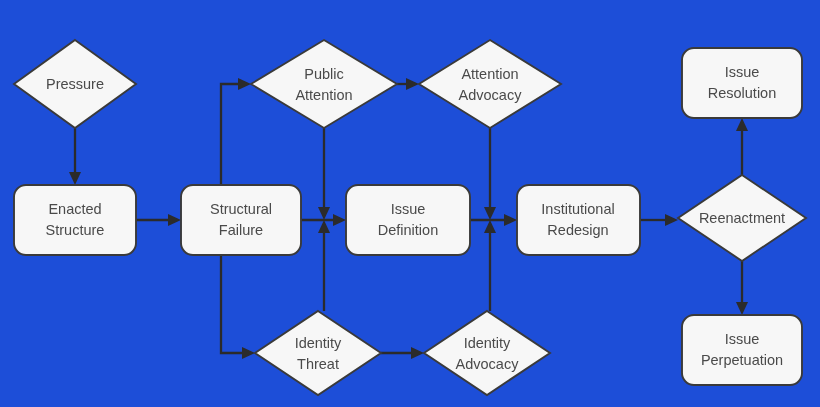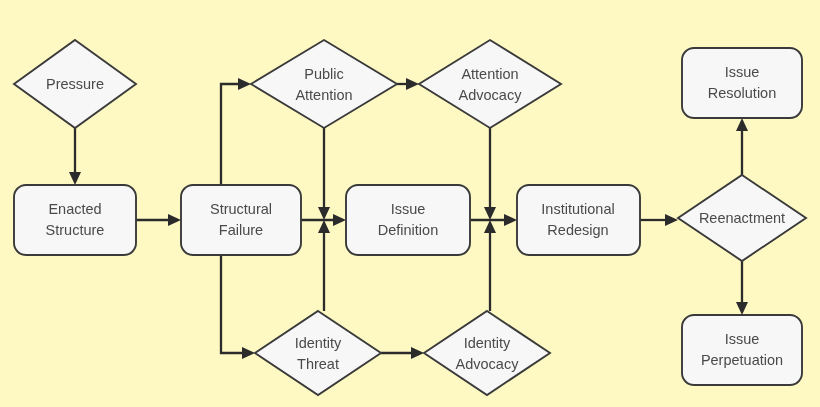--- a/index.html
+++ b/index.html
@@ -4,21 +4,21 @@
 <style>
   html, body {
     margin: 0;
     padding: 0;
     background: #f7f7f7;
   }
   #canvas {
     position: relative;
     width: 820px;
     height: 407px;
-    background: #fef9c3;
+    background: #1d4ed8;
     font-family: "Liberation Sans", sans-serif;
     overflow: hidden;
   }
   svg#diagram {
     position: absolute;
     left: 0;
     top: 0;
     width: 820px;
     height: 407px;
     display: block;

